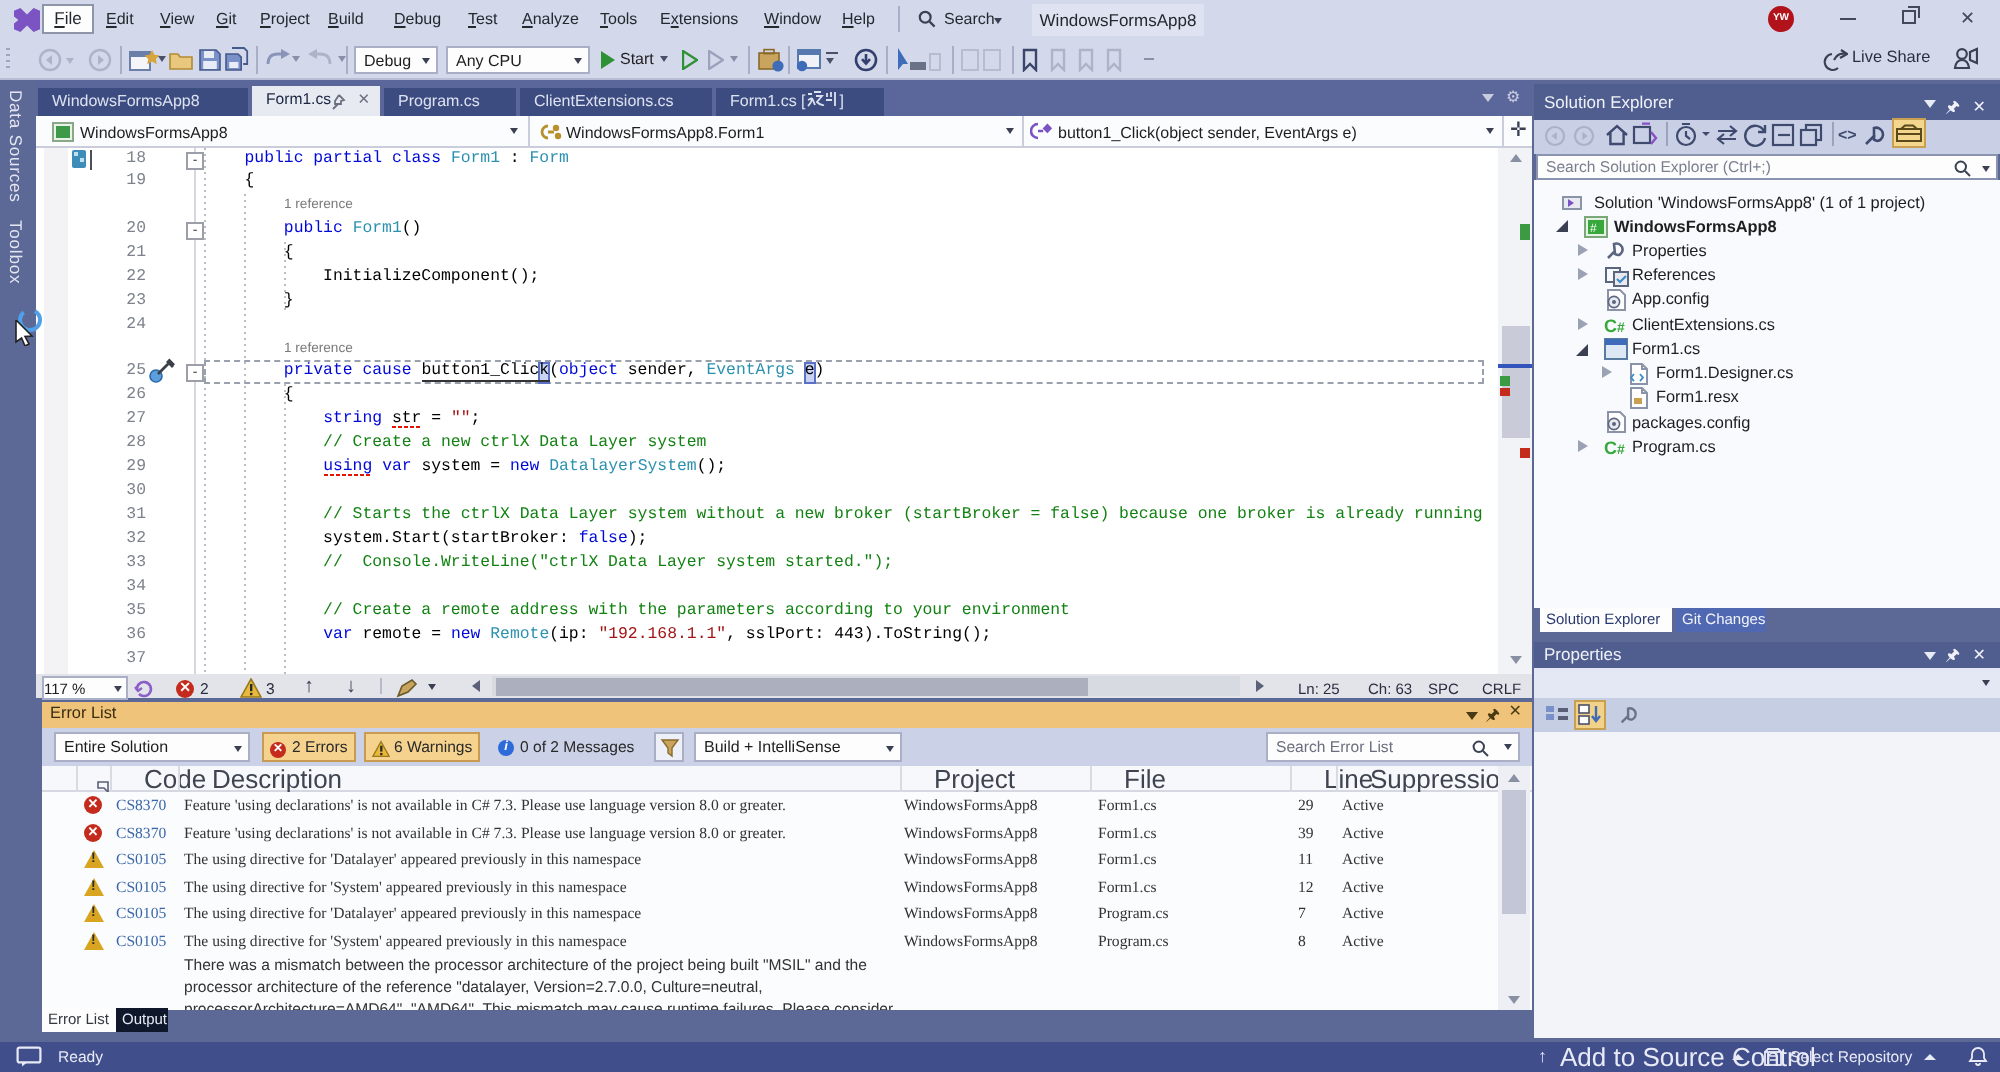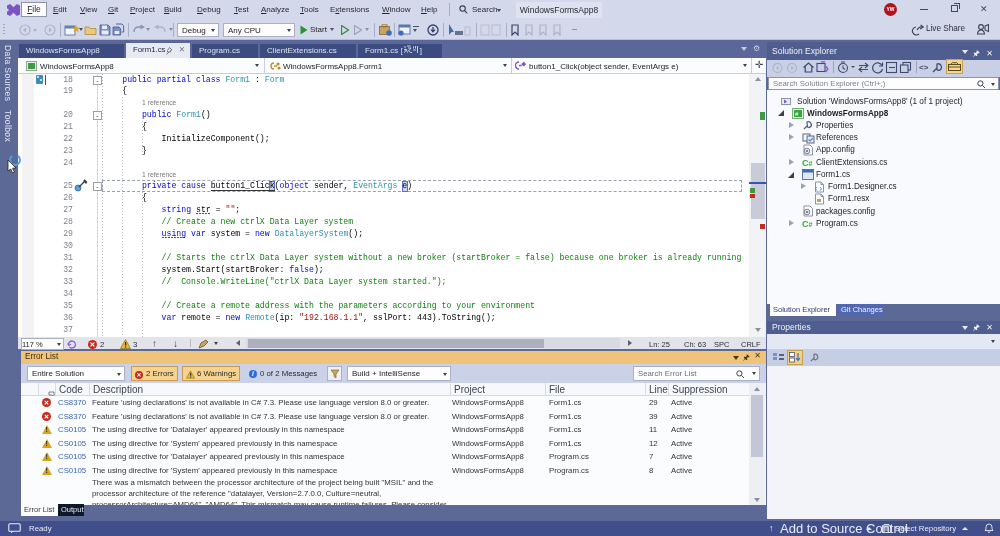--- a/index.html
+++ b/index.html
@@ -31,22 +31,22 @@
 .guide { position:absolute; width:1px; background-image:linear-gradient(#BBBDC6 1px, transparent 1px); background-size:1px 3px; }
 .sqr { background-image:linear-gradient(90deg, #E51400 60%, transparent 60%); background-size:3px 1.3px; background-repeat:repeat-x; background-position:0 100%; }
 .foldbox { position:absolute; width:9px; height:9px; border:1px solid #9C9FA8; background:#fff; font-size:7px; line-height:7px; text-align:center; color:#3A3A3A; }
 
 #edbottom { left:18px; top:337px; width:748px; height:11.5px; background:#E2E4EA; }
 
 #elist-title { left:21px; top:351px; width:745px; height:13px; background:#EFC379; }
 #elist-toolbar { left:21px; top:364px; width:745px; height:19px; background:#CBD1E6; }
 #elist-header { left:21px; top:383px; width:745px; height:13px; background:#F7F8FB; border-bottom:1px solid #D5D8E0; }
 #elist-body { left:21px; top:396px; width:745px; height:109px; background:#FBFCFE; }
-.hcell { position:absolute; top:0; height:13px; line-height:13px; font-size:10px; color:#3E4450; border-left:1px solid #D8DBE2; padding-left:3px; }
-.erow { position:absolute; left:0; width:727px; height:13.5px; font-size:7.8px; line-height:13.5px; color:#333; }
+.hcell { position:absolute; top:0; height:13px; line-height:13px; font-size:13px; color:#3E4450; border-left:1px solid #D8DBE2; padding-left:16px; }
+.erow { position:absolute; left:0; width:727px; height:13.5px; font-size:7.8px; line-height:13.5px; color:#333;font-family:Liberation Serif, serif; }
 .ecode { position:absolute; left:58px; color:#3B66A8; }
 .edesc { position:absolute; left:92px; color:#333; }
 .eproj { position:absolute; left:452px; } .efile { position:absolute; left:549px; } .eline { position:absolute; left:649px; } .esup { position:absolute; left:671px; }
 .eicon { position:absolute; left:42px; width:9px; height:9px; }
 .eicon.err { border-radius:50%; background:#C42B1C; }
 .eicon.err::after { content:"✕"; position:absolute; left:0; top:0; width:9px; height:9px; color:#fff; font-size:6.5px; line-height:9px; text-align:center; font-weight:bold; }
 .eicon.warn { width:0; height:0; border-left:5px solid transparent; border-right:5px solid transparent; border-bottom:9px solid #D9A521; }
 .eicon.warn::after { content:"!"; position:absolute; left:-1.5px; top:1px; color:#2A2A2A; font-size:7px; font-weight:bold; }
 
 .paneltab { position:absolute; font-size:7.5px; height:12px; line-height:12px; padding:0 3px; white-space:nowrap; overflow:hidden; }

